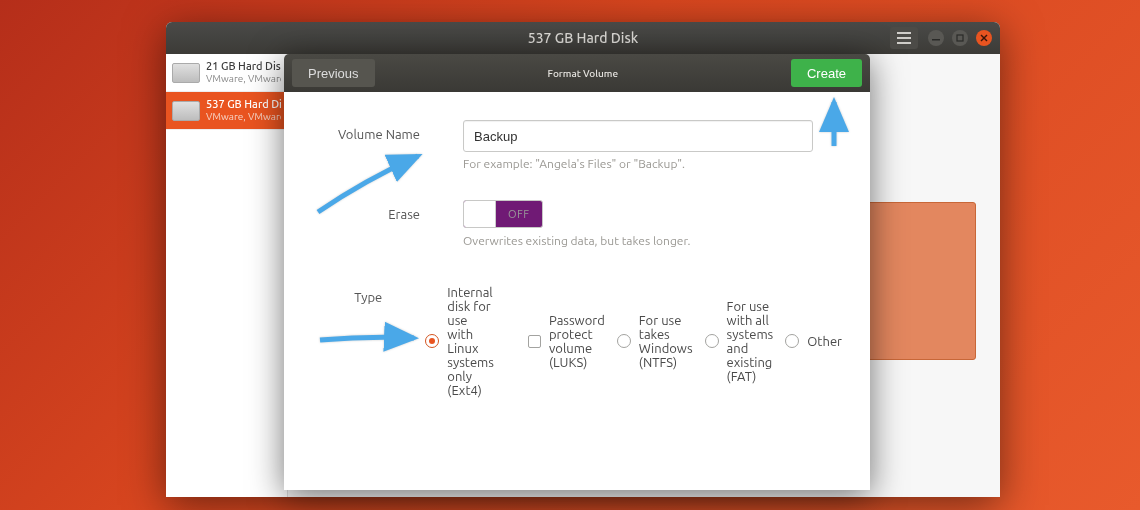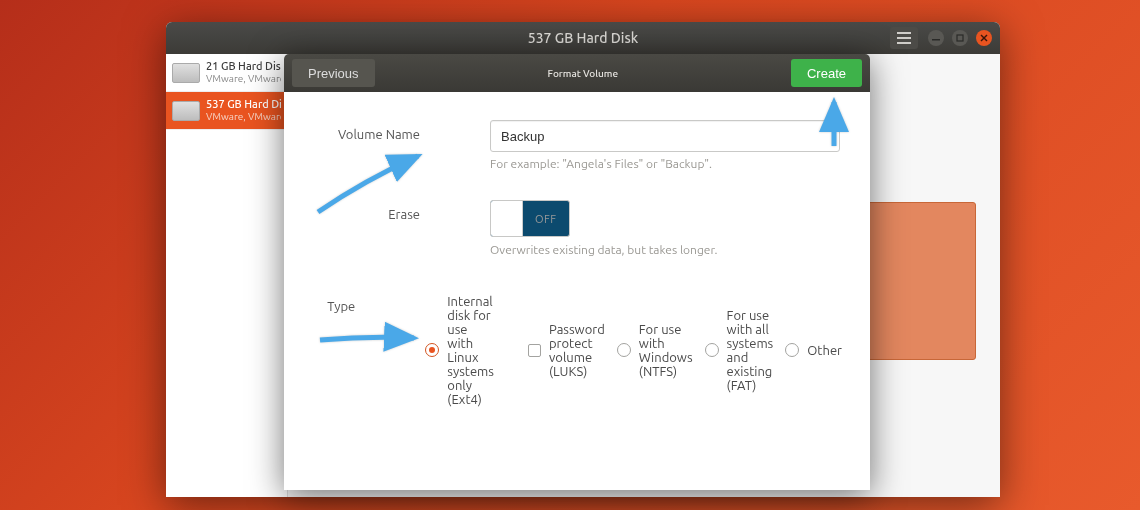--- a/index.html
+++ b/index.html
@@ -95,31 +95,31 @@
     }
     .btn-prev { background:#56554f; color:#ddd; }
     .btn-create { background:#3eb24a; color:#fff; font-weight:400; }
     .modal-title { color:#e6e4e0; font-size:10px; font-weight:500; }
     .modal-body { padding:28px 28px 20px 28px; }
     .form-row { display:flex; align-items:flex-start; margin-bottom:8px;gap:29px; }
     .form-label {
       width:122px; text-align:right; padding-right:14px;
       color:#555; padding-top:7px; font-size:13px;
     }
-    .form-field { flex:1;margin-left:27px; }
+    .form-field { flex:1; }
     .text-input {
       width:350px; height:32px; padding:0 10px;
       border:1px solid #c9c9c7; border-radius:3px;
       background:#fff; font-size:13px; color:#333;
       box-shadow: inset 0 1px 1px rgba(0,0,0,0.06);
     }
     .hint { color:#9a9893; font-size:12px; margin-top:5px; }
     .toggle {
-      display:inline-flex; height:37px; border:1px solid #c8c8c6; border-radius:3px; overflow:hidden;
-      background:#0c4a6e;
+      display:inline-flex; height:28px; border:1px solid #c8c8c6; border-radius:3px; overflow:hidden;
+      background:#701a75;
     }
     .toggle span {
       padding:0 12px; display:flex; align-items:center; font-size:11px; color:#888;
     }
     .toggle .knob { background:#fff; border-right:1px solid #ccc; width:32px; }
     .toggle .off { color:#999; letter-spacing:0.5px; }
     .radio-group { display:flex; flex-direction:row; gap:12px; padding-top:2px; }
     .radio-row, .check-row { display:flex; align-items:center; gap:8px; font-size:13px; color:#4a4a4a; }
     .radio {
       width:14px; height:14px; border:1px solid #a3a3a0; border-radius:50%;
@@ -226,21 +226,21 @@
           <label class="radio-row">
             <span class="radio selected"></span>
             <span>Internal disk for use with Linux systems only (Ext4)</span>
           </label>
           <label class="check-row">
             <span class="checkbox"></span>
             <span>Password protect volume (LUKS)</span>
           </label>
           <label class="radio-row">
             <span class="radio"></span>
-            <span>For use with Windows (NTFS)</span>
+            <span>For use takes Windows (NTFS)</span>
           </label>
           <label class="radio-row">
             <span class="radio"></span>
             <span>For use with all systems and existing (FAT)</span>
           </label>
           <label class="radio-row">
             <span class="radio"></span>
             <span>Other</span>
           </label>
         </div>

